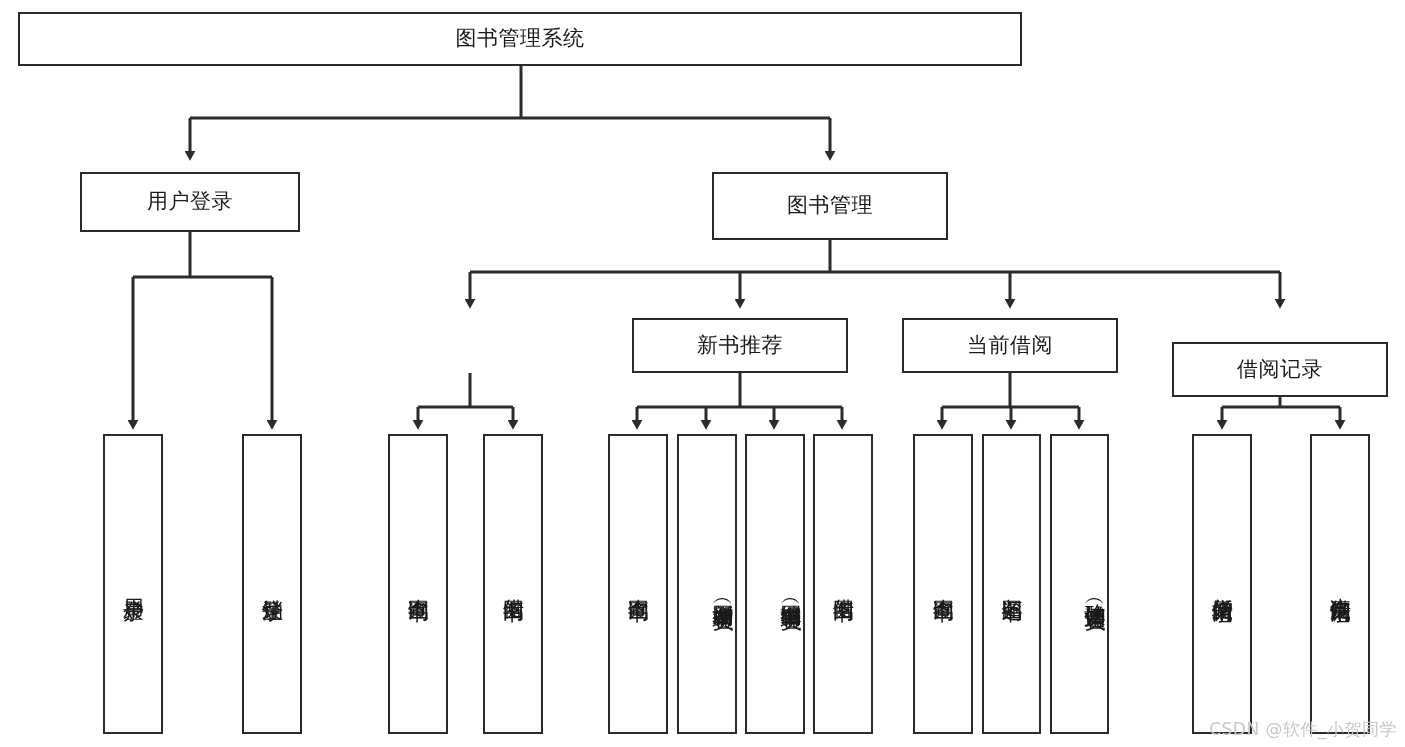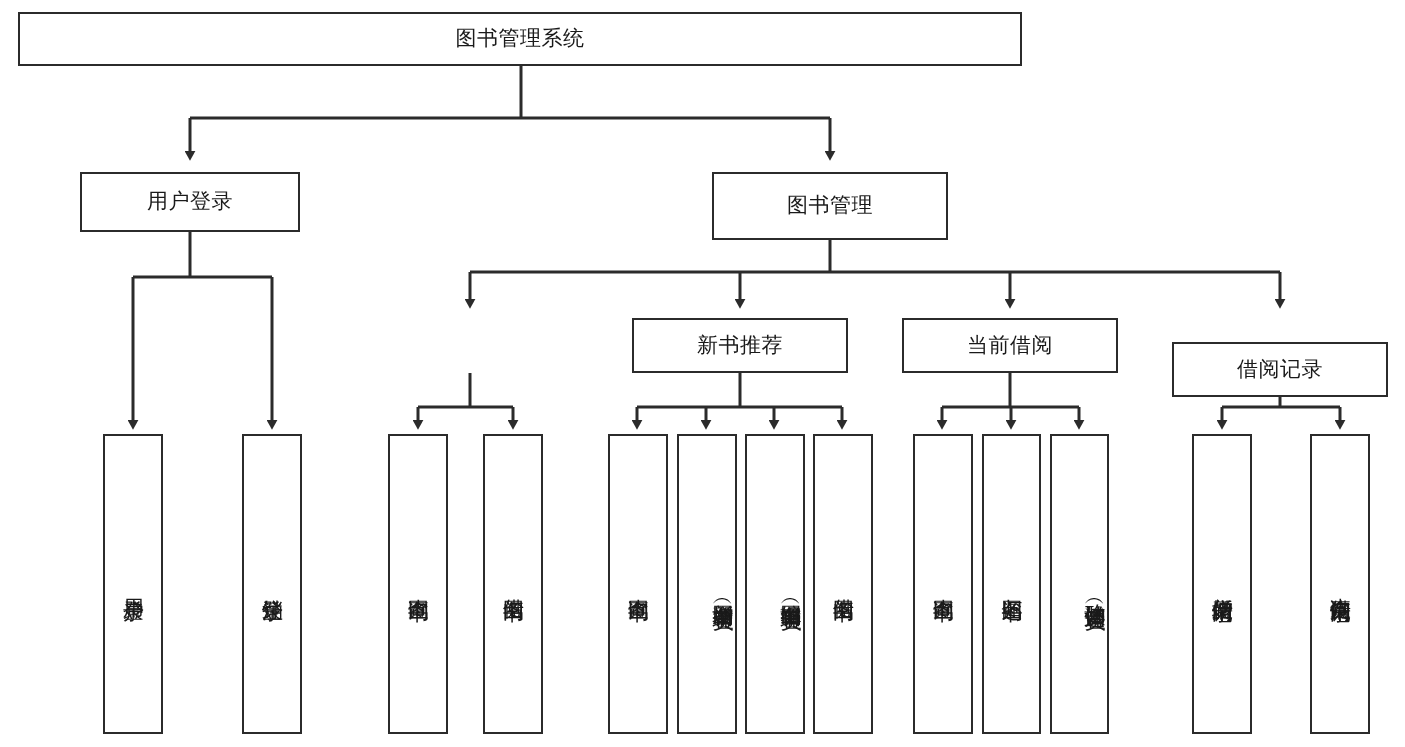--- a/index.html
+++ b/index.html
@@ -139,14 +139,15 @@
   <div class="node node-v" style="left:745px; top:434px; width:60px; height:300px;">编辑图书（管理员）</div>
   <div class="node node-v center-v" style="left:813px; top:434px; width:60px; height:300px;">借阅图书</div>
 
   <div class="node node-v center-v" style="left:913px; top:434px; width:60px; height:300px;">查询图书</div>
   <div class="node node-v center-v" style="left:982px; top:434px; width:59px; height:300px;">归还图书</div>
   <div class="node node-v" style="left:1050px; top:434px; width:59px; height:300px;">确认归还（管理员）</div>
 
   <div class="node node-v center-v" style="left:1192px; top:434px; width:60px; height:300px;">新增借阅记录</div>
   <div class="node node-v center-v" style="left:1310px; top:434px; width:60px; height:300px;">查询借阅记录</div>
 
+  <div class="watermark">CSDN @软件_小贺同学</div>
 
 </div>
 
 </body></html>

